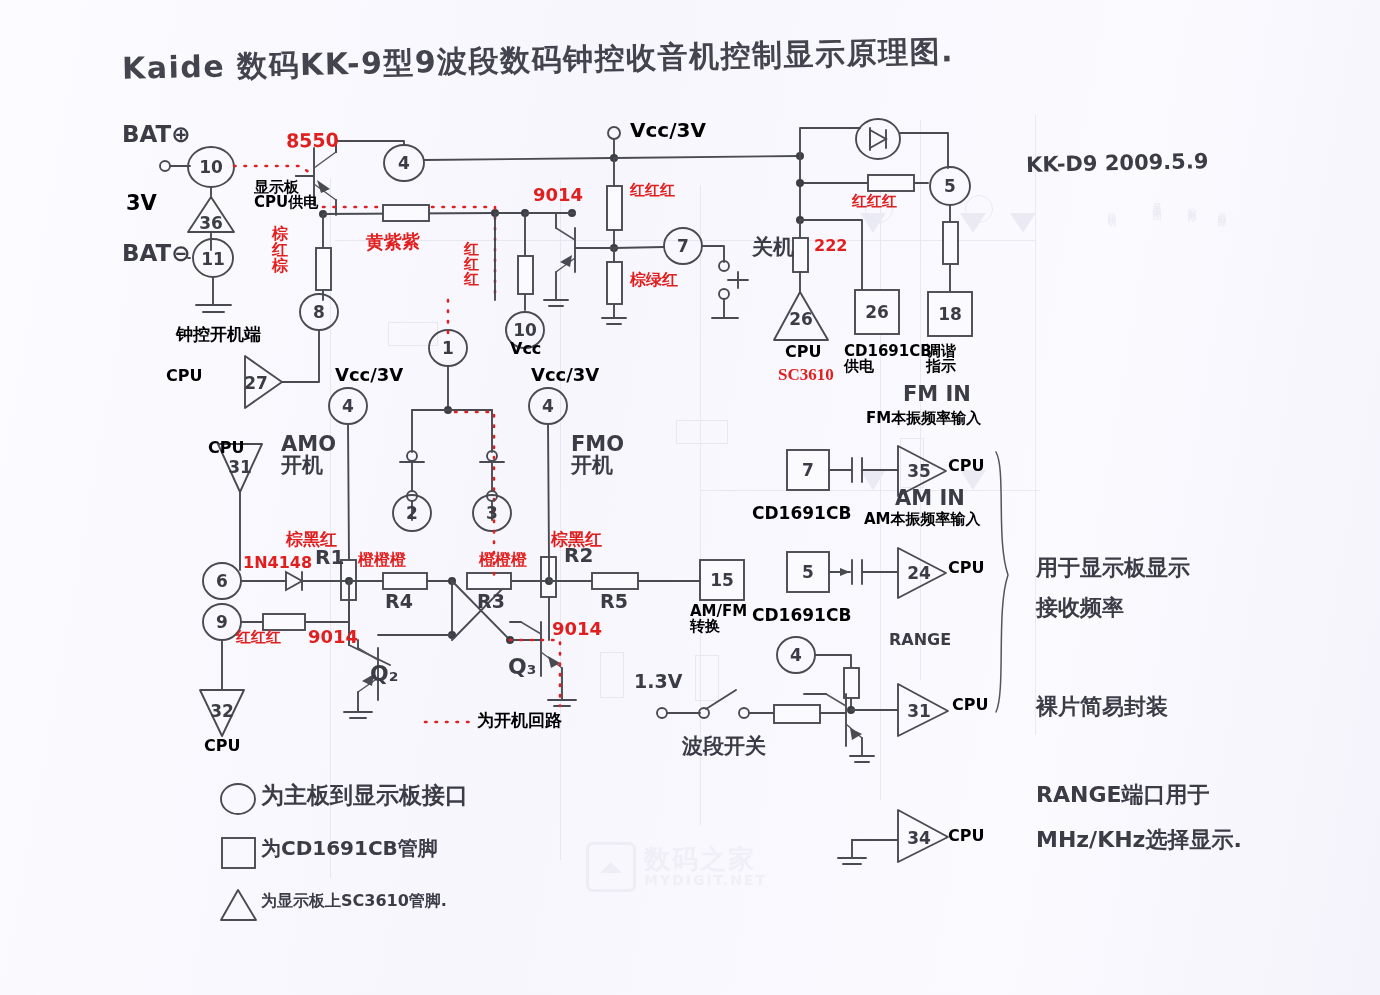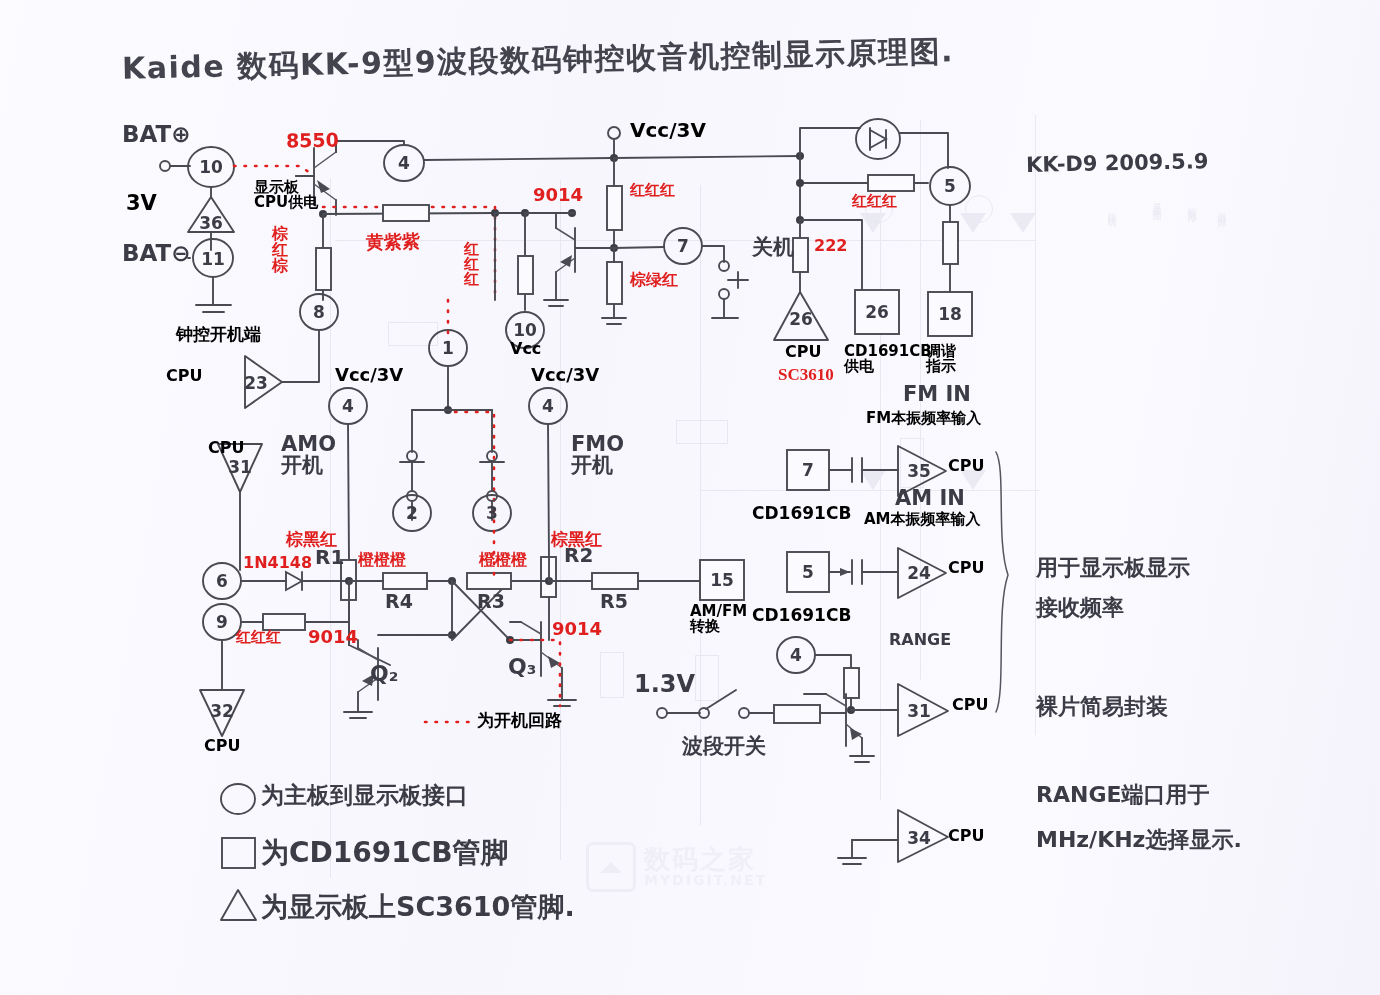--- a/index.html
+++ b/index.html
@@ -394,21 +394,21 @@
   <div class="node-num" style="left:335px;top:395px;width:26px;height:22px;">4</div>
   <div class="node-num" style="left:535px;top:395px;width:26px;height:22px;">4</div>
   <div class="node-num" style="left:399px;top:502px;width:26px;height:22px;">2</div>
   <div class="node-num" style="left:479px;top:502px;width:26px;height:22px;">3</div>
   <div class="node-num" style="left:209px;top:570px;width:26px;height:22px;">6</div>
   <div class="node-num" style="left:209px;top:611px;width:26px;height:22px;">9</div>
   <div class="node-num" style="left:670px;top:235px;width:26px;height:22px;">7</div>
   <div class="node-num" style="left:937px;top:175px;width:26px;height:22px;">5</div>
   <div class="node-num" style="left:783px;top:644px;width:26px;height:22px;">4</div>
 
-  <div class="node-num" style="left:243px;top:372px;width:26px;height:22px;">23</div>
+  <div class="node-num" style="left:243px;top:372px;width:26px;height:22px;">27</div>
   <div class="node-num" style="left:227px;top:456px;width:26px;height:22px;">31</div>
   <div class="node-num" style="left:209px;top:700px;width:26px;height:22px;">32</div>
   <div class="node-num" style="left:788px;top:308px;width:26px;height:22px;">26</div>
   <div class="node-num" style="left:906px;top:460px;width:26px;height:22px;">35</div>
   <div class="node-num" style="left:906px;top:562px;width:26px;height:22px;">24</div>
   <div class="node-num" style="left:906px;top:700px;width:26px;height:22px;">31</div>
   <div class="node-num" style="left:906px;top:827px;width:26px;height:22px;">34</div>
 
   <div class="node-num" style="left:864px;top:301px;width:26px;height:22px;">26</div>
   <div class="node-num" style="left:937px;top:303px;width:26px;height:22px;">18</div>
@@ -482,26 +482,26 @@
   <div class="lbl sm hand pen-blue" style="left:866px;top:411px;font-size:15px;">FM本振频率输入</div>
   <div class="lbl big hand pen-black" style="left:895px;top:487px;font-size:21px;">AM IN</div>
   <div class="lbl sm hand pen-blue" style="left:864px;top:512px;font-size:15px;">AM本振频率输入</div>
   <div class="lbl med hand pen-blue" style="left:752px;top:505px;font-size:17px;">CD1691CB</div>
   <div class="lbl med hand pen-blue" style="left:752px;top:607px;font-size:17px;">CD1691CB</div>
   <div class="lbl med hand pen-black" style="left:746px;top:612px;font-size:18px;opacity:0;">CD1691CB</div>
   <div class="lbl sm hand pen-blue stack" style="left:690px;top:604px;font-size:15px;white-space:pre;">AM/FM
 转换</div>
 
   <div class="lbl big hand pen-black" style="left:889px;top:632px;font-size:16px;">RANGE</div>
-  <div class="lbl med hand pen-black" style="left:634px;top:672px;font-size:24px;">1.3V</div>
+  <div class="lbl med hand pen-black" style="left:634px;top:672px;font-size:19px;">1.3V</div>
   <div class="lbl big hand pen-black" style="left:682px;top:737px;font-size:21px;font-family:Liberation Mono, monospace;">波段开关</div>
 
   <div class="lbl big hand pen-black" style="left:261px;top:783px;font-size:23px;">为主板到显示板接口</div>
-  <div class="lbl big hand pen-black" style="left:261px;top:838px;font-size:28px;">为CD1691CB管脚</div>
-  <div class="lbl big hand pen-black" style="left:261px;top:893px;font-size:27px;">为显示板上SC3610管脚.</div>
+  <div class="lbl big hand pen-black" style="left:261px;top:838px;font-size:20px;">为CD1691CB管脚</div>
+  <div class="lbl big hand pen-black" style="left:261px;top:893px;font-size:16px;">为显示板上SC3610管脚.</div>
 
   <div class="lbl big hand pen-black" style="left:1036px;top:556px;font-size:22px;">用于显示板显示</div>
   <div class="lbl big hand pen-black" style="left:1036px;top:596px;font-size:22px;">接收频率</div>
   <div class="lbl big hand pen-black" style="left:1036px;top:695px;font-size:22px;">裸片简易封装</div>
   <div class="lbl big hand pen-black" style="left:1036px;top:783px;font-size:22px;">RANGE端口用于</div>
   <div class="lbl big hand pen-black" style="left:1036px;top:828px;font-size:22px;">MHz/KHz选择显示.</div>
 
   <div id="watermark">
     <div class="wm-box">
       <div class="wm-house"></div>

